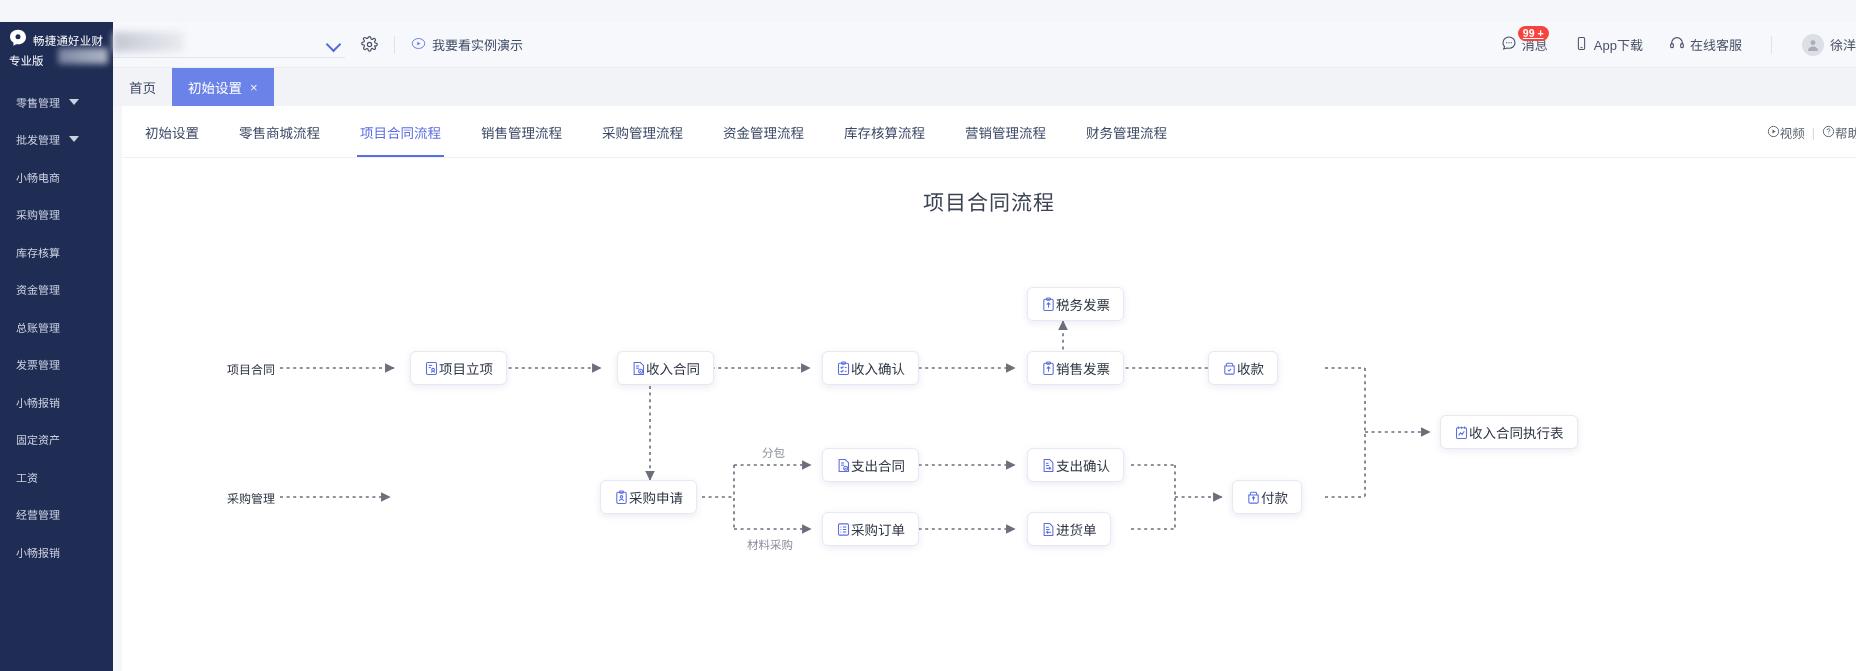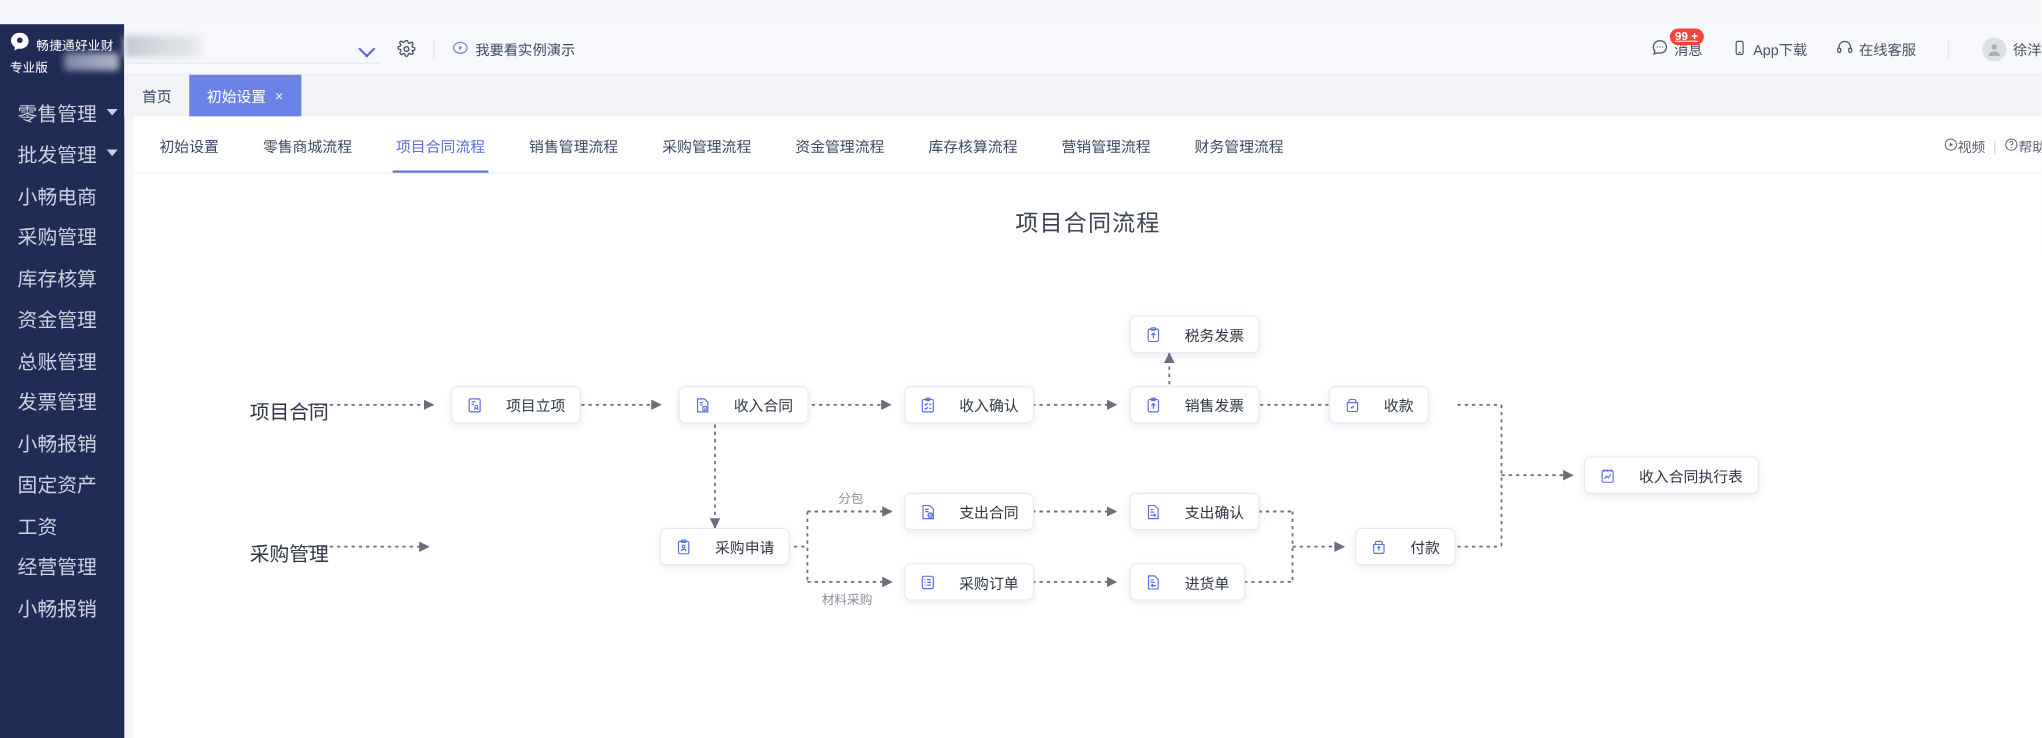--- a/index.html
+++ b/index.html
@@ -27,21 +27,21 @@
   .logo-sub { color:#ffffff; font-size:11.5px; margin-top:4px; padding-left:1px; }
   .logo-blur {
     position:absolute; left:58px; top:26px; width:50px; height:16px;
     background:linear-gradient(90deg,#8a93b0,#aeb5c9,#c7ccd9);
     filter: blur(3px); opacity:.85; border-radius:2px;
   }
 
   .menu { margin-top:6px; }
   .menu-item {
     height:37.5px; display:flex; align-items:center;
-    padding-left:16px; color:#ccd1e0; font-size:18px; white-space:nowrap;
+    padding-left:16px; color:#ccd1e0; font-size:11px; white-space:nowrap;
     cursor:pointer; position:relative;
   }
   .caret {
     width:0;height:0;border-left:5px solid transparent;border-right:5px solid transparent;
     border-top:6px solid #ccd1e0; margin-left:9px; display:inline-block;
   }
 
   
   .header {
     position:absolute; left:113px; top:22px; right:0; height:46px;
@@ -126,26 +126,26 @@
   .diagram-title {
     text-align:center; font-size:21px; color:#3b4354; margin-top:28px; letter-spacing:1px;
   }
 
   
   .canvas { position:relative; width:100%; height:420px; }
   .node {
     position:absolute; height:34px; background:#fff;
     border:1px solid #e6e8f2; border-radius:6px;
     box-shadow:0 2px 7px rgba(90,100,170,.13);
-    display:flex; align-items:center; gap:21px; padding:0 13px;
+    display:flex; align-items:center; gap:0; padding:0 13px;
     font-size:13.5px; color:#2f3645; white-space:nowrap; cursor:pointer;
   }
   .node .ic { width:15px; height:17px; flex:none; }
   .rowlabel {
-    position:absolute; font-size:18px; color:#2f3645; white-space:nowrap;
+    position:absolute; font-size:12px; color:#2f3645; white-space:nowrap;
   }
   .edgelabel {
     position:absolute; font-size:11.5px; color:#8a8f9c; white-space:nowrap;
   }
   svg.wires { position:absolute; left:0; top:0; width:100%; height:100%; overflow:visible; }
 </style>
 </head>
 <body>
 
 <div class="app">

